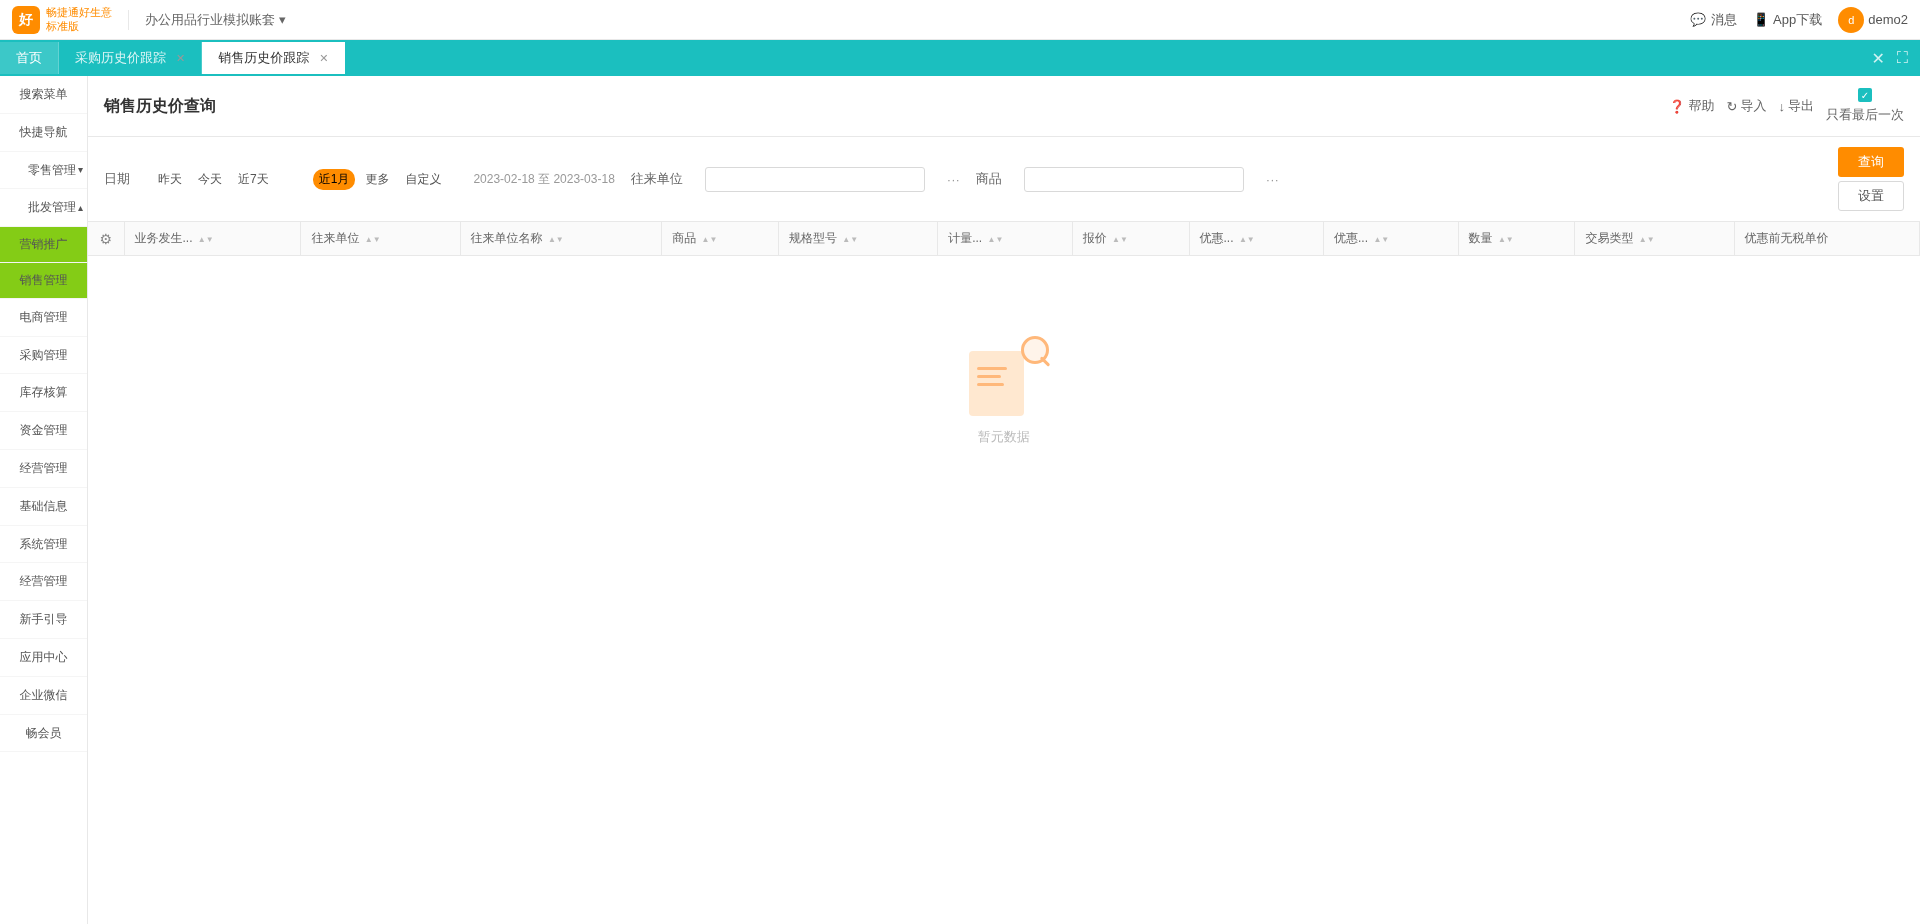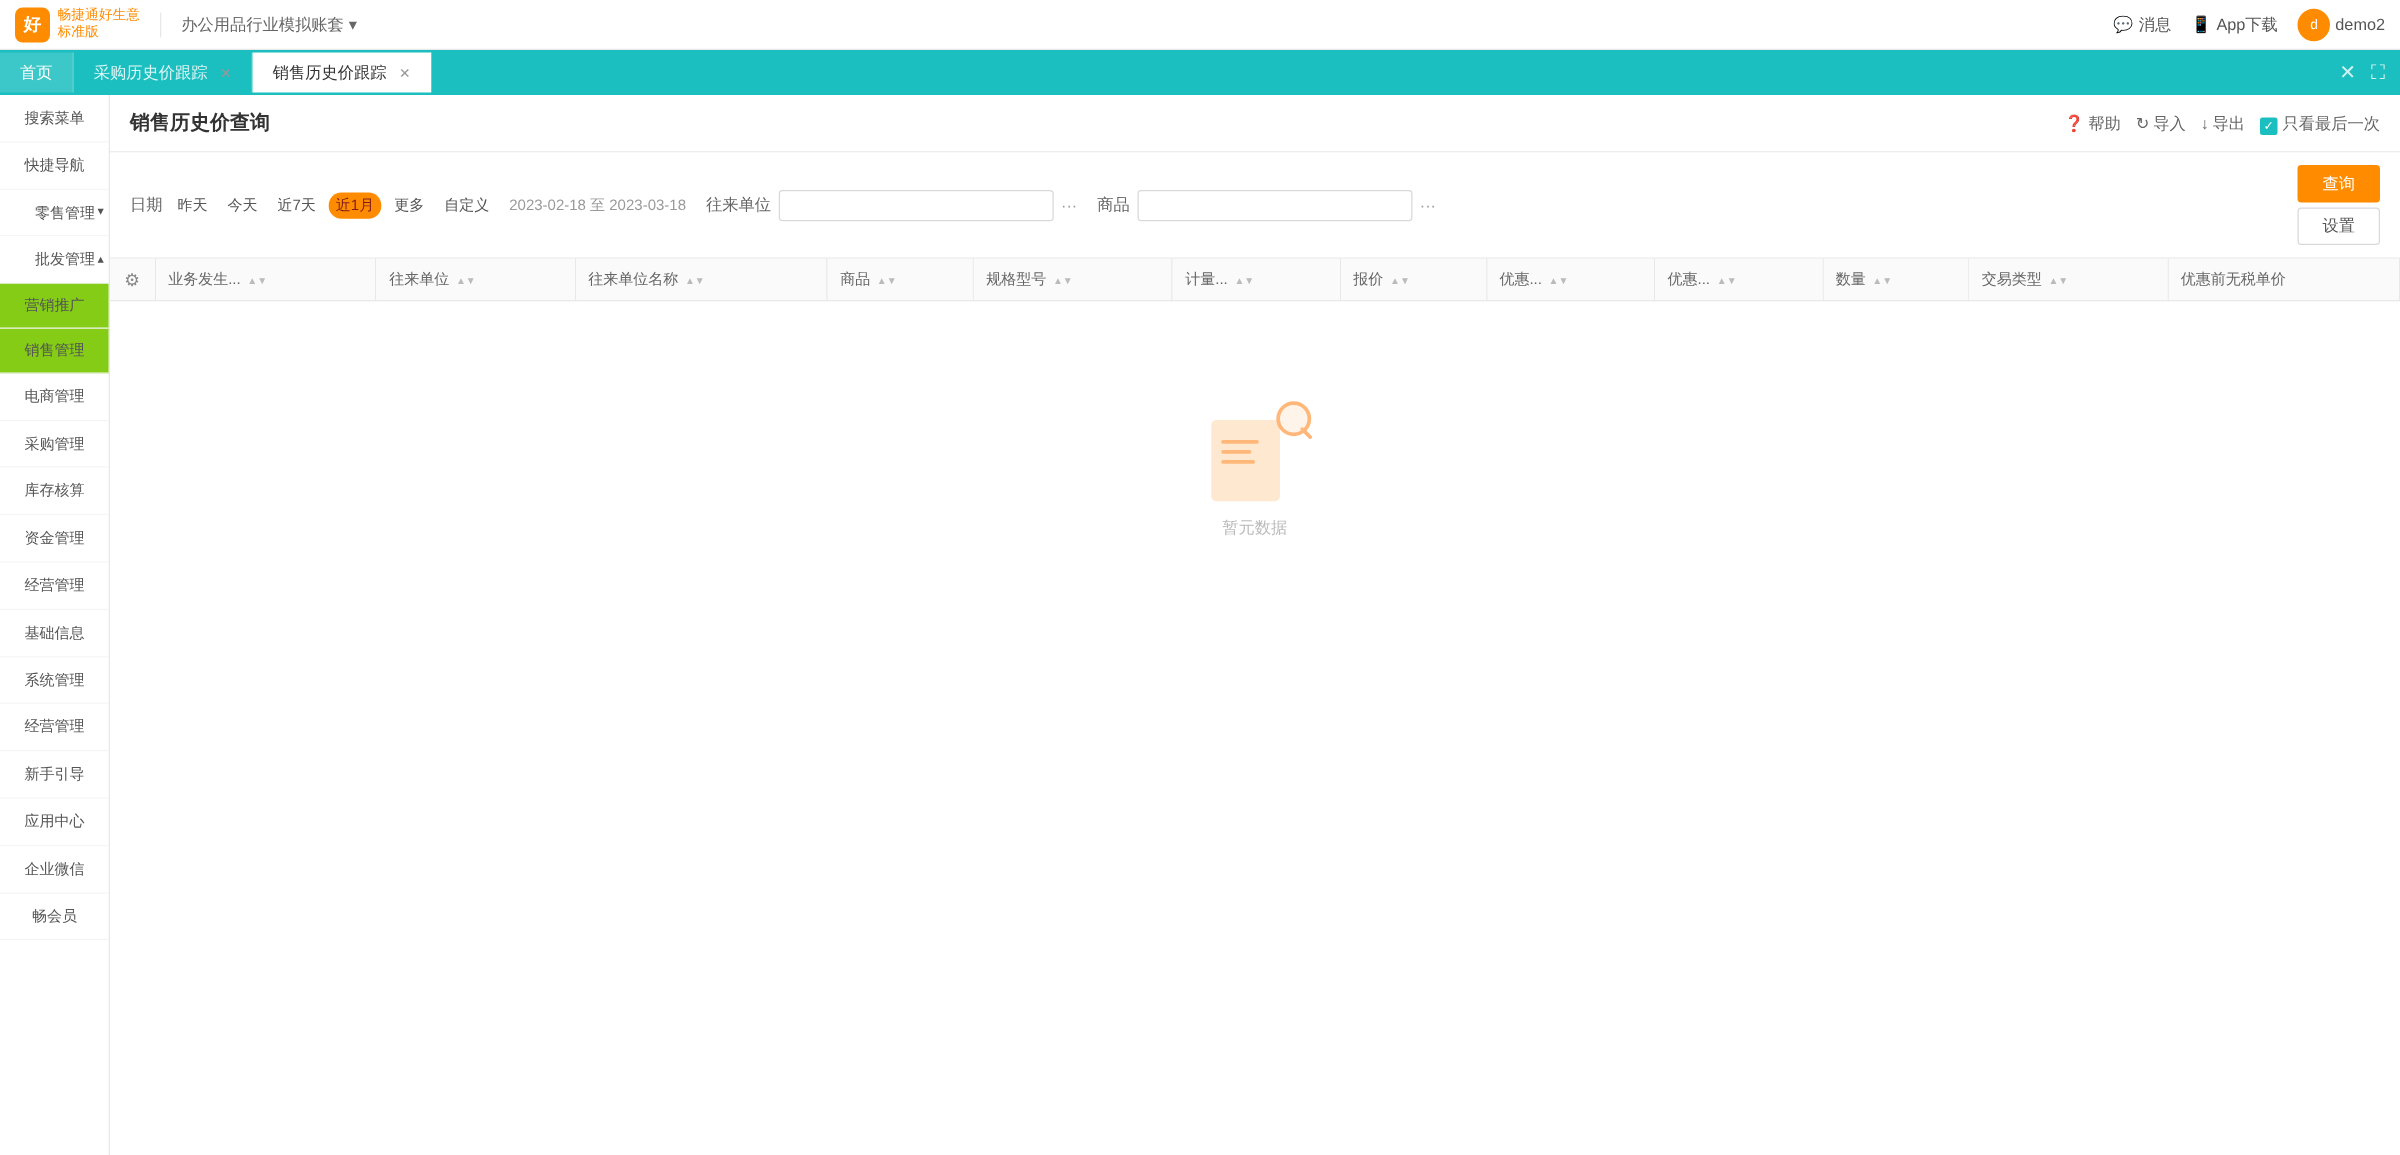--- a/index.html
+++ b/index.html
@@ -39,31 +39,31 @@
     .arrow-icon { font-size: 10px; }
 
     
     .content-area { flex: 1; display: flex; flex-direction: column; overflow: hidden; background: #f5f5f5; }
 
     
     .page-header { background: #fff; padding: 12px 16px 0; border-bottom: 1px solid #e8e8e8; display: flex; align-items: center; justify-content: space-between; }
     .page-title { font-size: 16px; font-weight: 600; color: #333; padding-bottom: 12px; }
     .page-header-actions { display: flex; align-items: center; gap: 12px; color: #666; font-size: 13px; padding-bottom: 12px; }
     .page-header-actions .action-btn { display: flex; align-items: center; gap: 3px; cursor: pointer; }
-    .only-last-checkbox { display: flex; align-items: flex-end; gap: 4px; }
+    .only-last-checkbox { display: flex; align-items: center; gap: 4px; flex-direction: column; }
     .checkbox-teal { width: 14px; height: 14px; background: #1bbfbf; border-radius: 2px; display: flex; align-items: center; justify-content: center; }
     .checkbox-teal::after { content: '✓'; color: white; font-size: 10px; }
 
     
     .filter-bar { background: #fff; padding: 10px 16px; border-bottom: 1px solid #e8e8e8; display: flex; align-items: center; gap: 16px; flex-wrap: wrap; }
-    .filter-group { display: flex; align-items: center; gap: 6px; }
+    .filter-group { display: flex; align-items: center; gap: 22px; }
     .filter-label { color: #666; font-size: 13px; white-space: nowrap; }
     .date-pills { display: flex; gap: 4px; align-items: center; }
     .date-pill { padding: 2px 6px; border-radius: 3px; font-size: 12px; cursor: pointer; color: #555; }
-    .date-pill.active { background: #ff8c00; color: #7f1d1d; border-radius: 10px; }
+    .date-pill.active { background: #ff8c00; color: #000000; border-radius: 10px; margin-left: 34px; }
     .date-range-text { font-size: 12px; color: #999; margin-left: 4px; }
     .filter-input { border: 1px solid #d9d9d9; border-radius: 3px; padding: 4px 8px; font-size: 13px; width: 200px; color: #333; outline: none; }
     .filter-dots { color: #999; font-size: 13px; }
     .query-btn { background: #ff8c00; color: white; border: none; padding: 6px 20px; border-radius: 3px; cursor: pointer; font-size: 13px; }
     .settings-btn { background: #fff; color: #555; border: 1px solid #d9d9d9; padding: 5px 14px; border-radius: 3px; cursor: pointer; font-size: 13px; }
     .filter-actions { display: flex; flex-direction: column; gap: 4px; margin-left: auto; }
 
     
     .table-container { flex: 1; background: #fff; margin: 0; overflow: auto; }
     table { width: 100%; border-collapse: collapse; }

